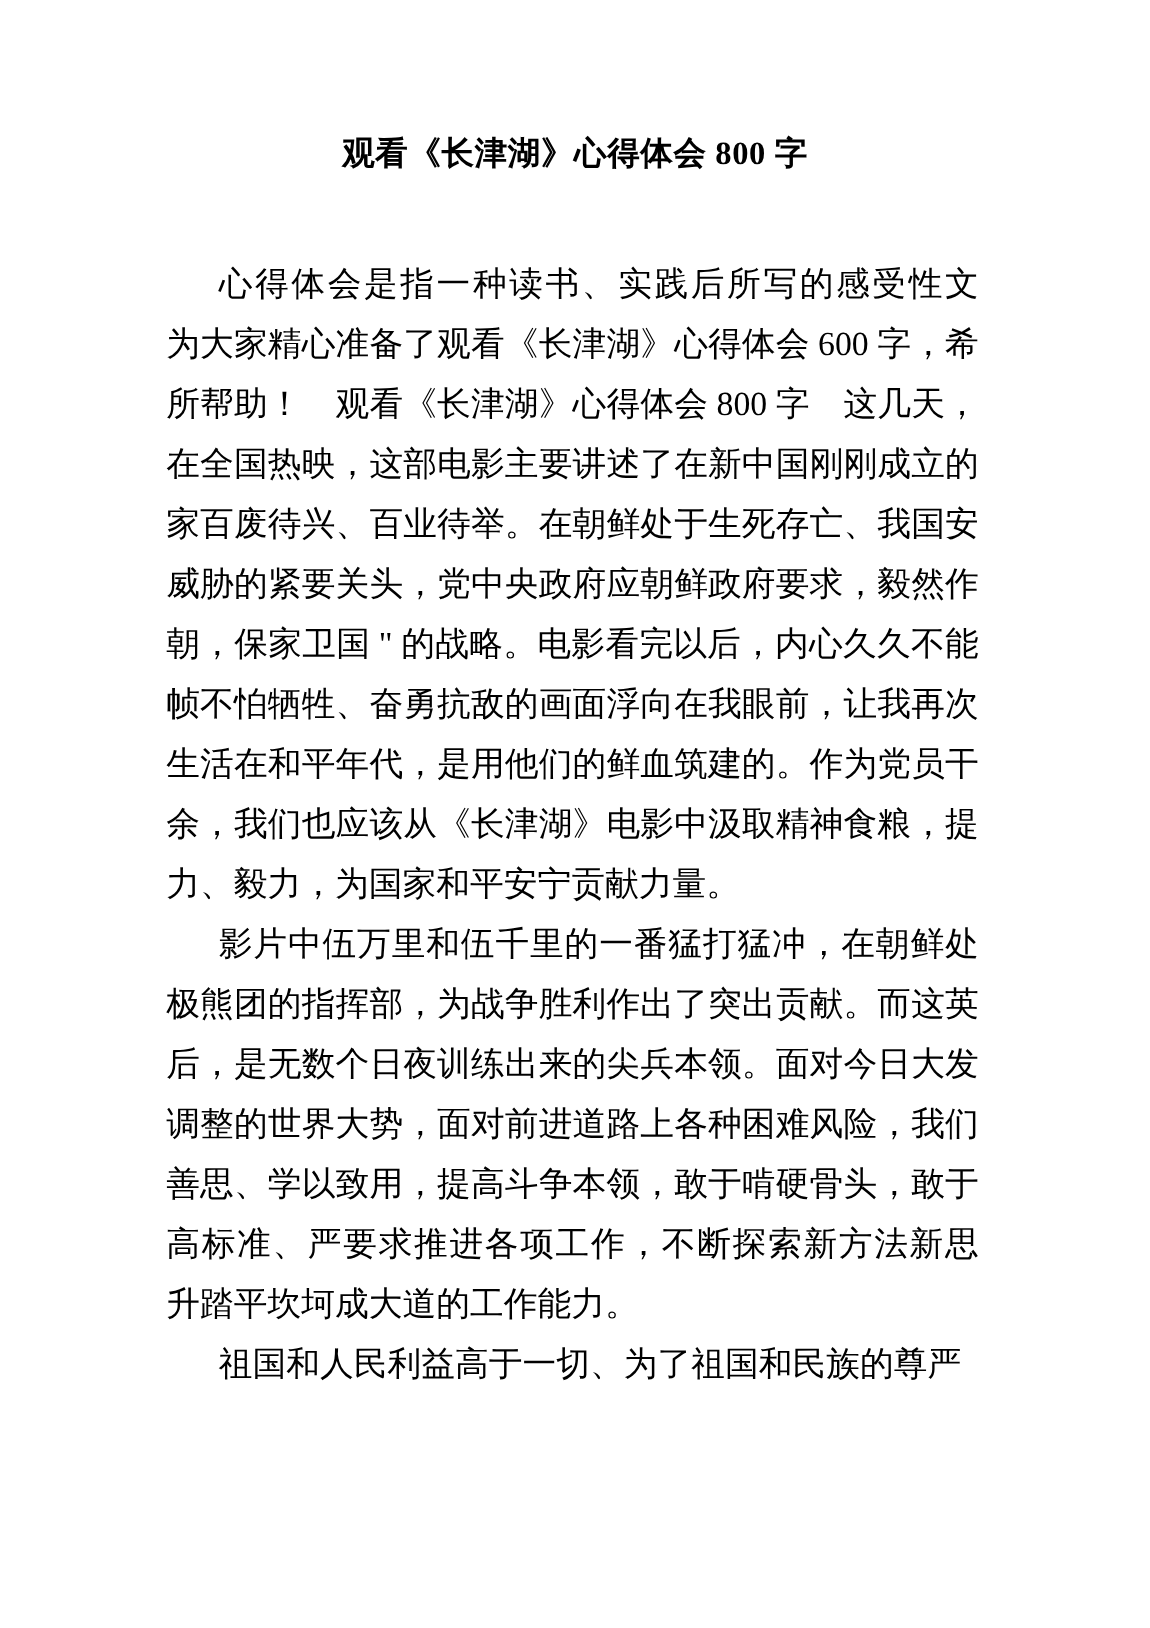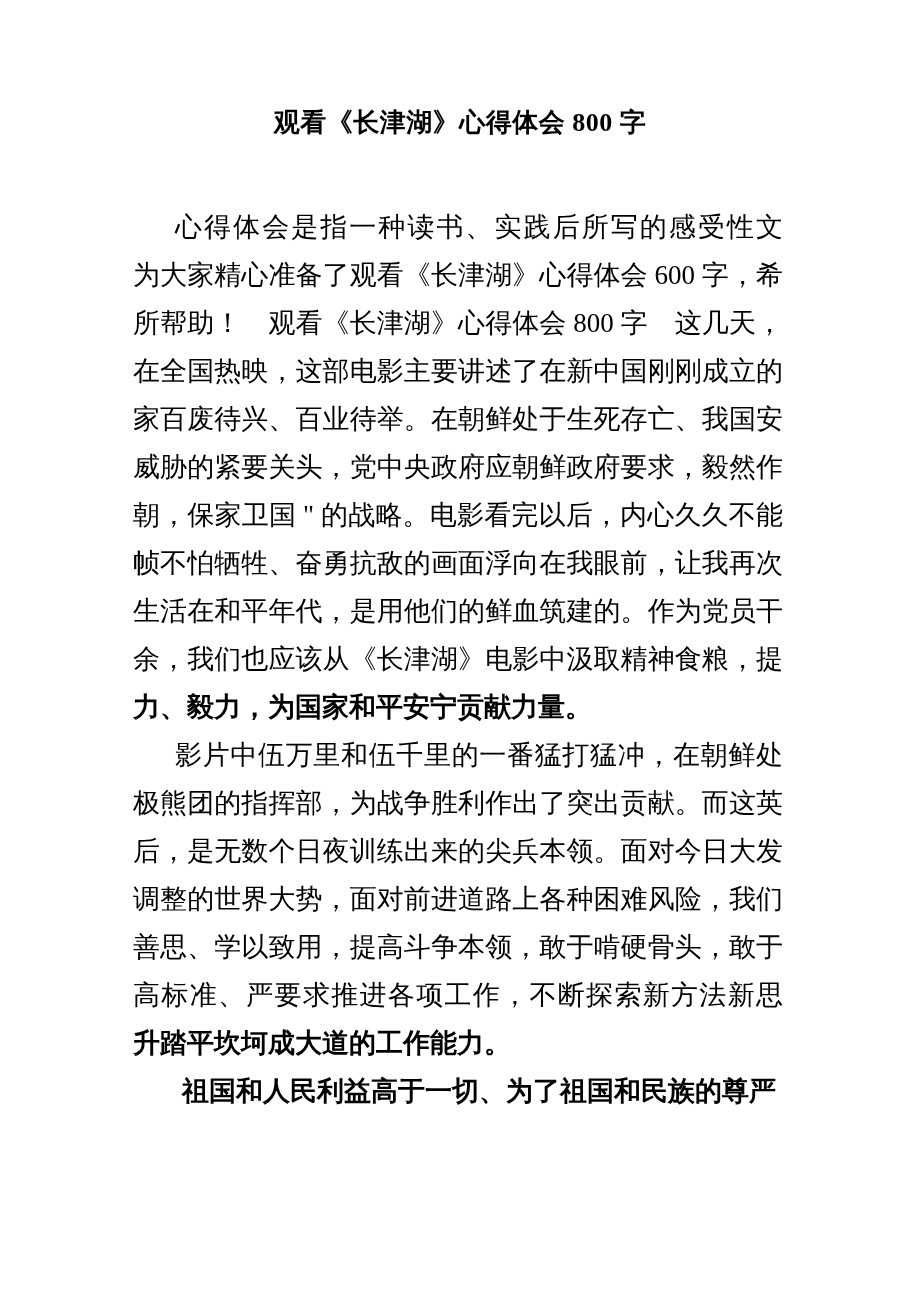--- a/index.html
+++ b/index.html
@@ -38,23 +38,22 @@
   .line {
     height: 48px;
     line-height: 48px;
     overflow: hidden;
     text-align: justify;
     text-align-last: justify;
     white-space: normal;
   }
   .line.indent { padding-left: 42px; }
   .line.last {
-    text-align: center;
+    text-align: left;
     text-align-last: left;
-    font-weight: bold;
   }
 </style>
 </head>
 <body>
 
 <div class="doc-page">
 
   <div class="doc-title">观看《长津湖》心得体会 800 字</div>
 
   <div class="doc-content">

